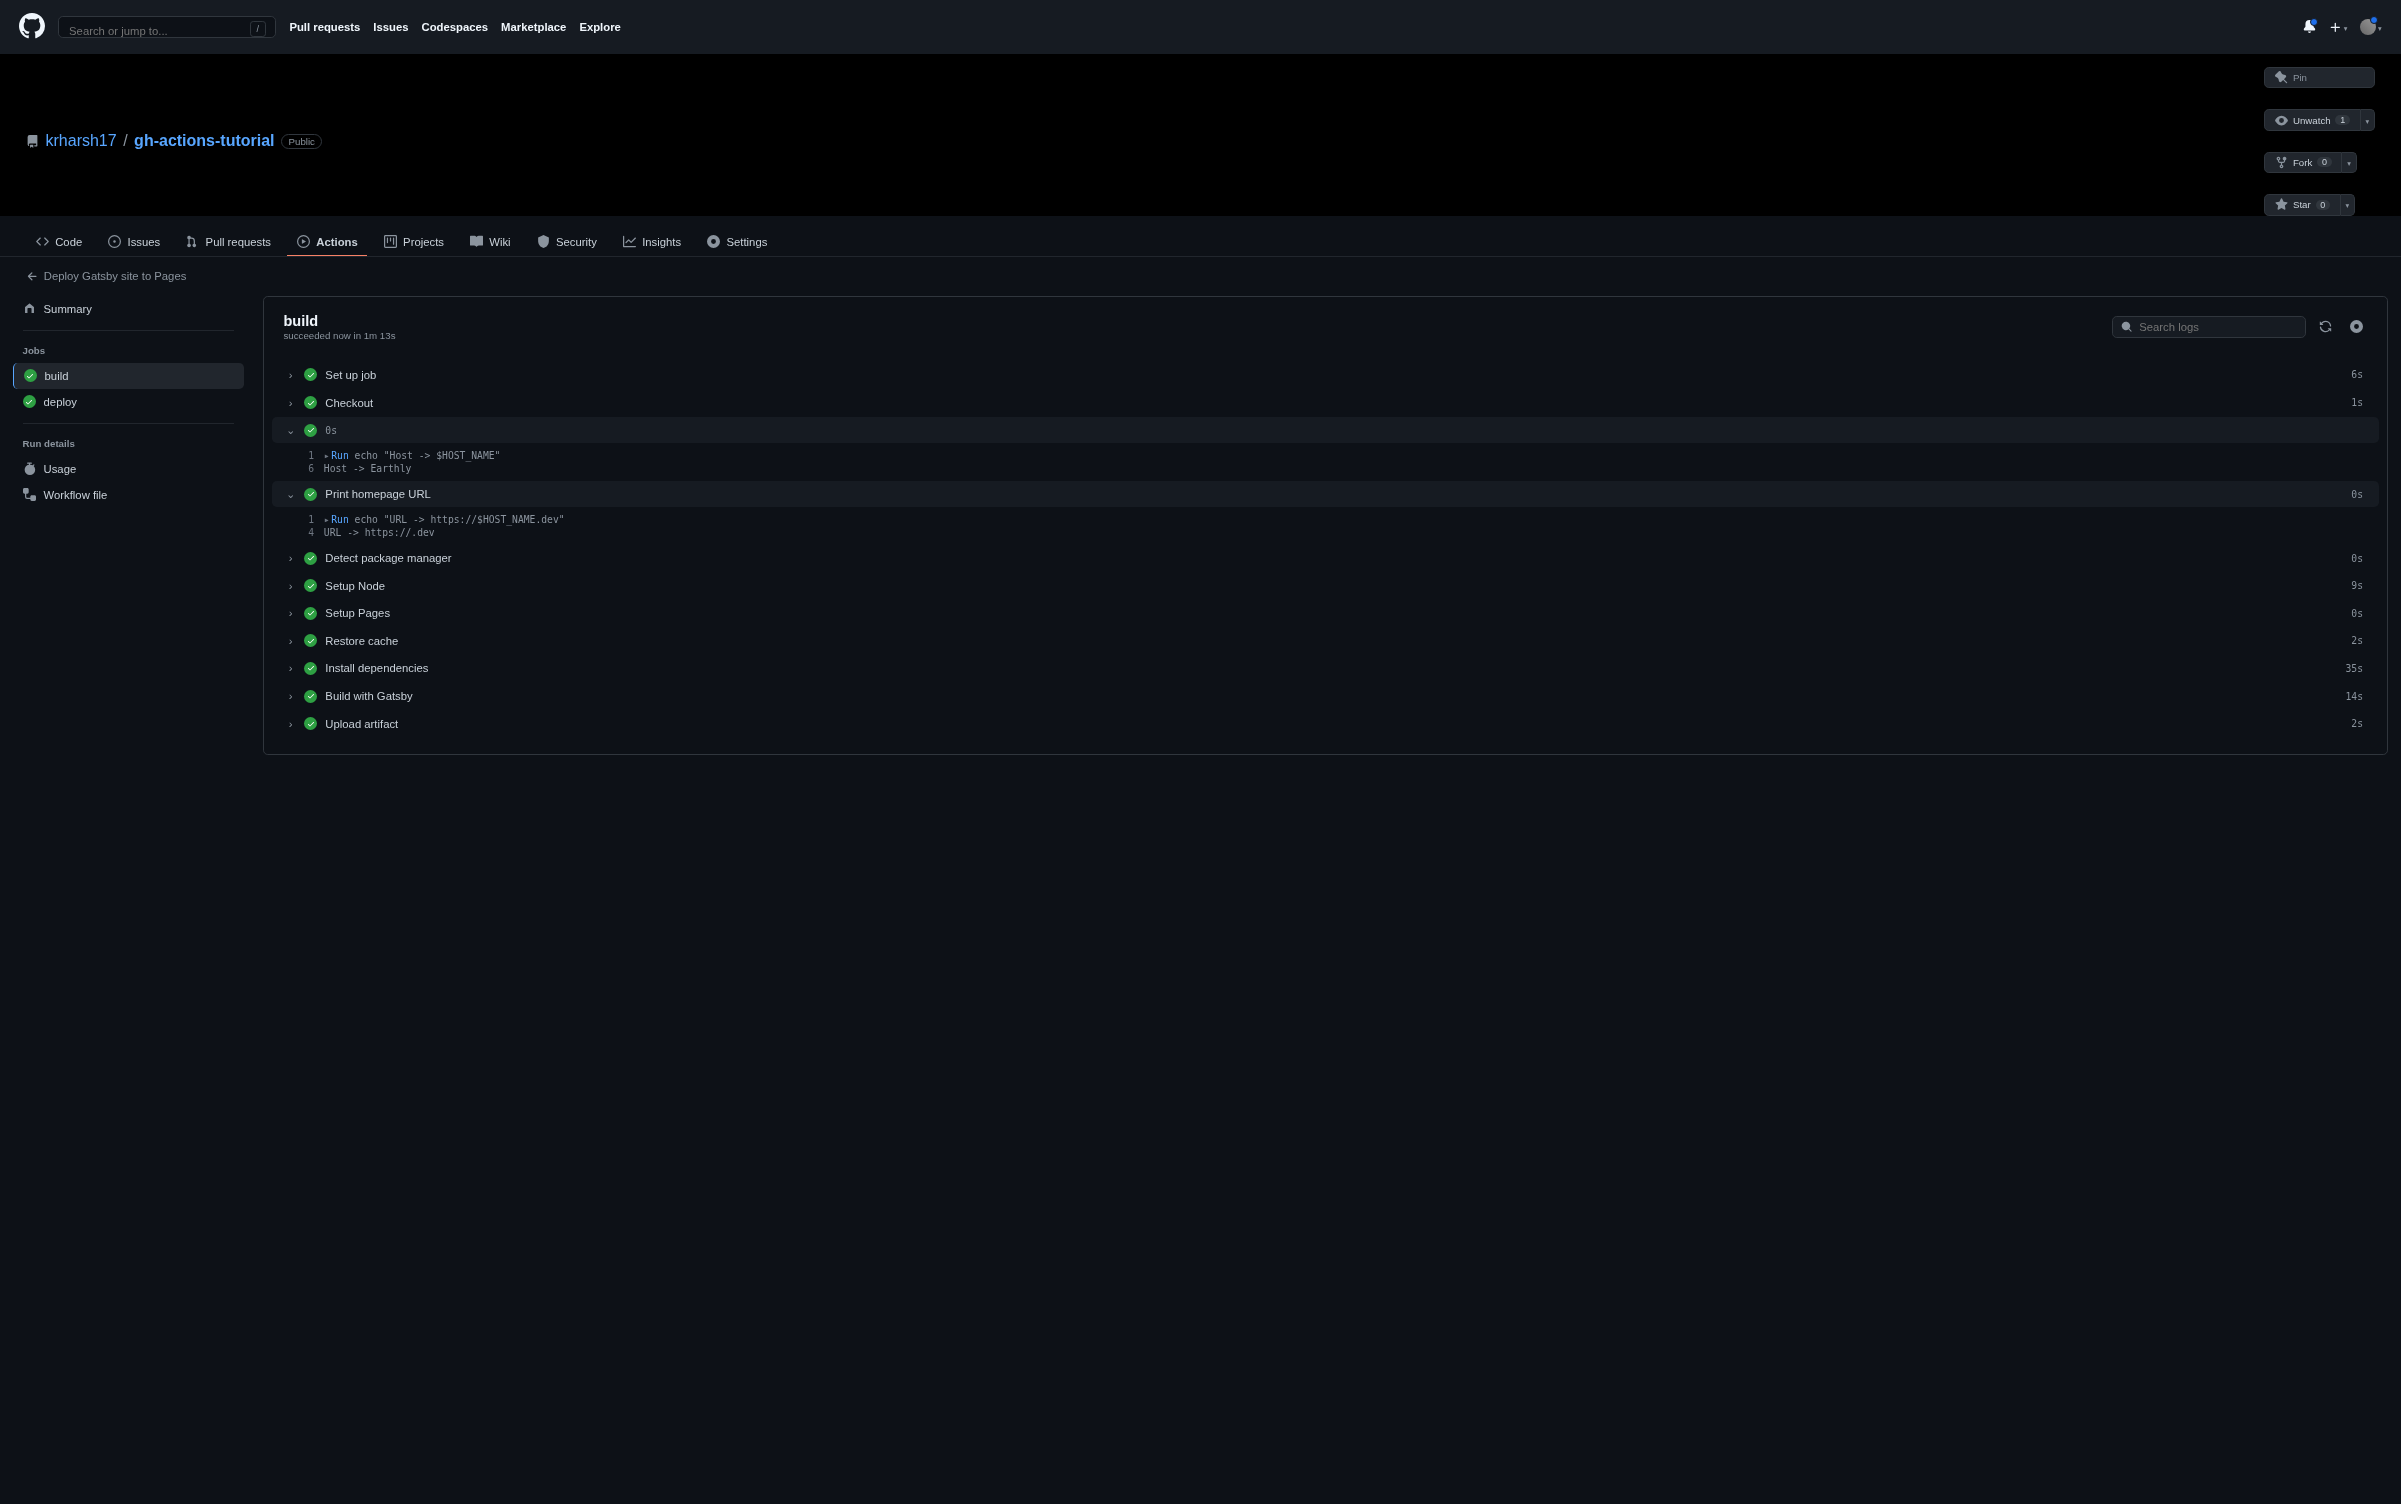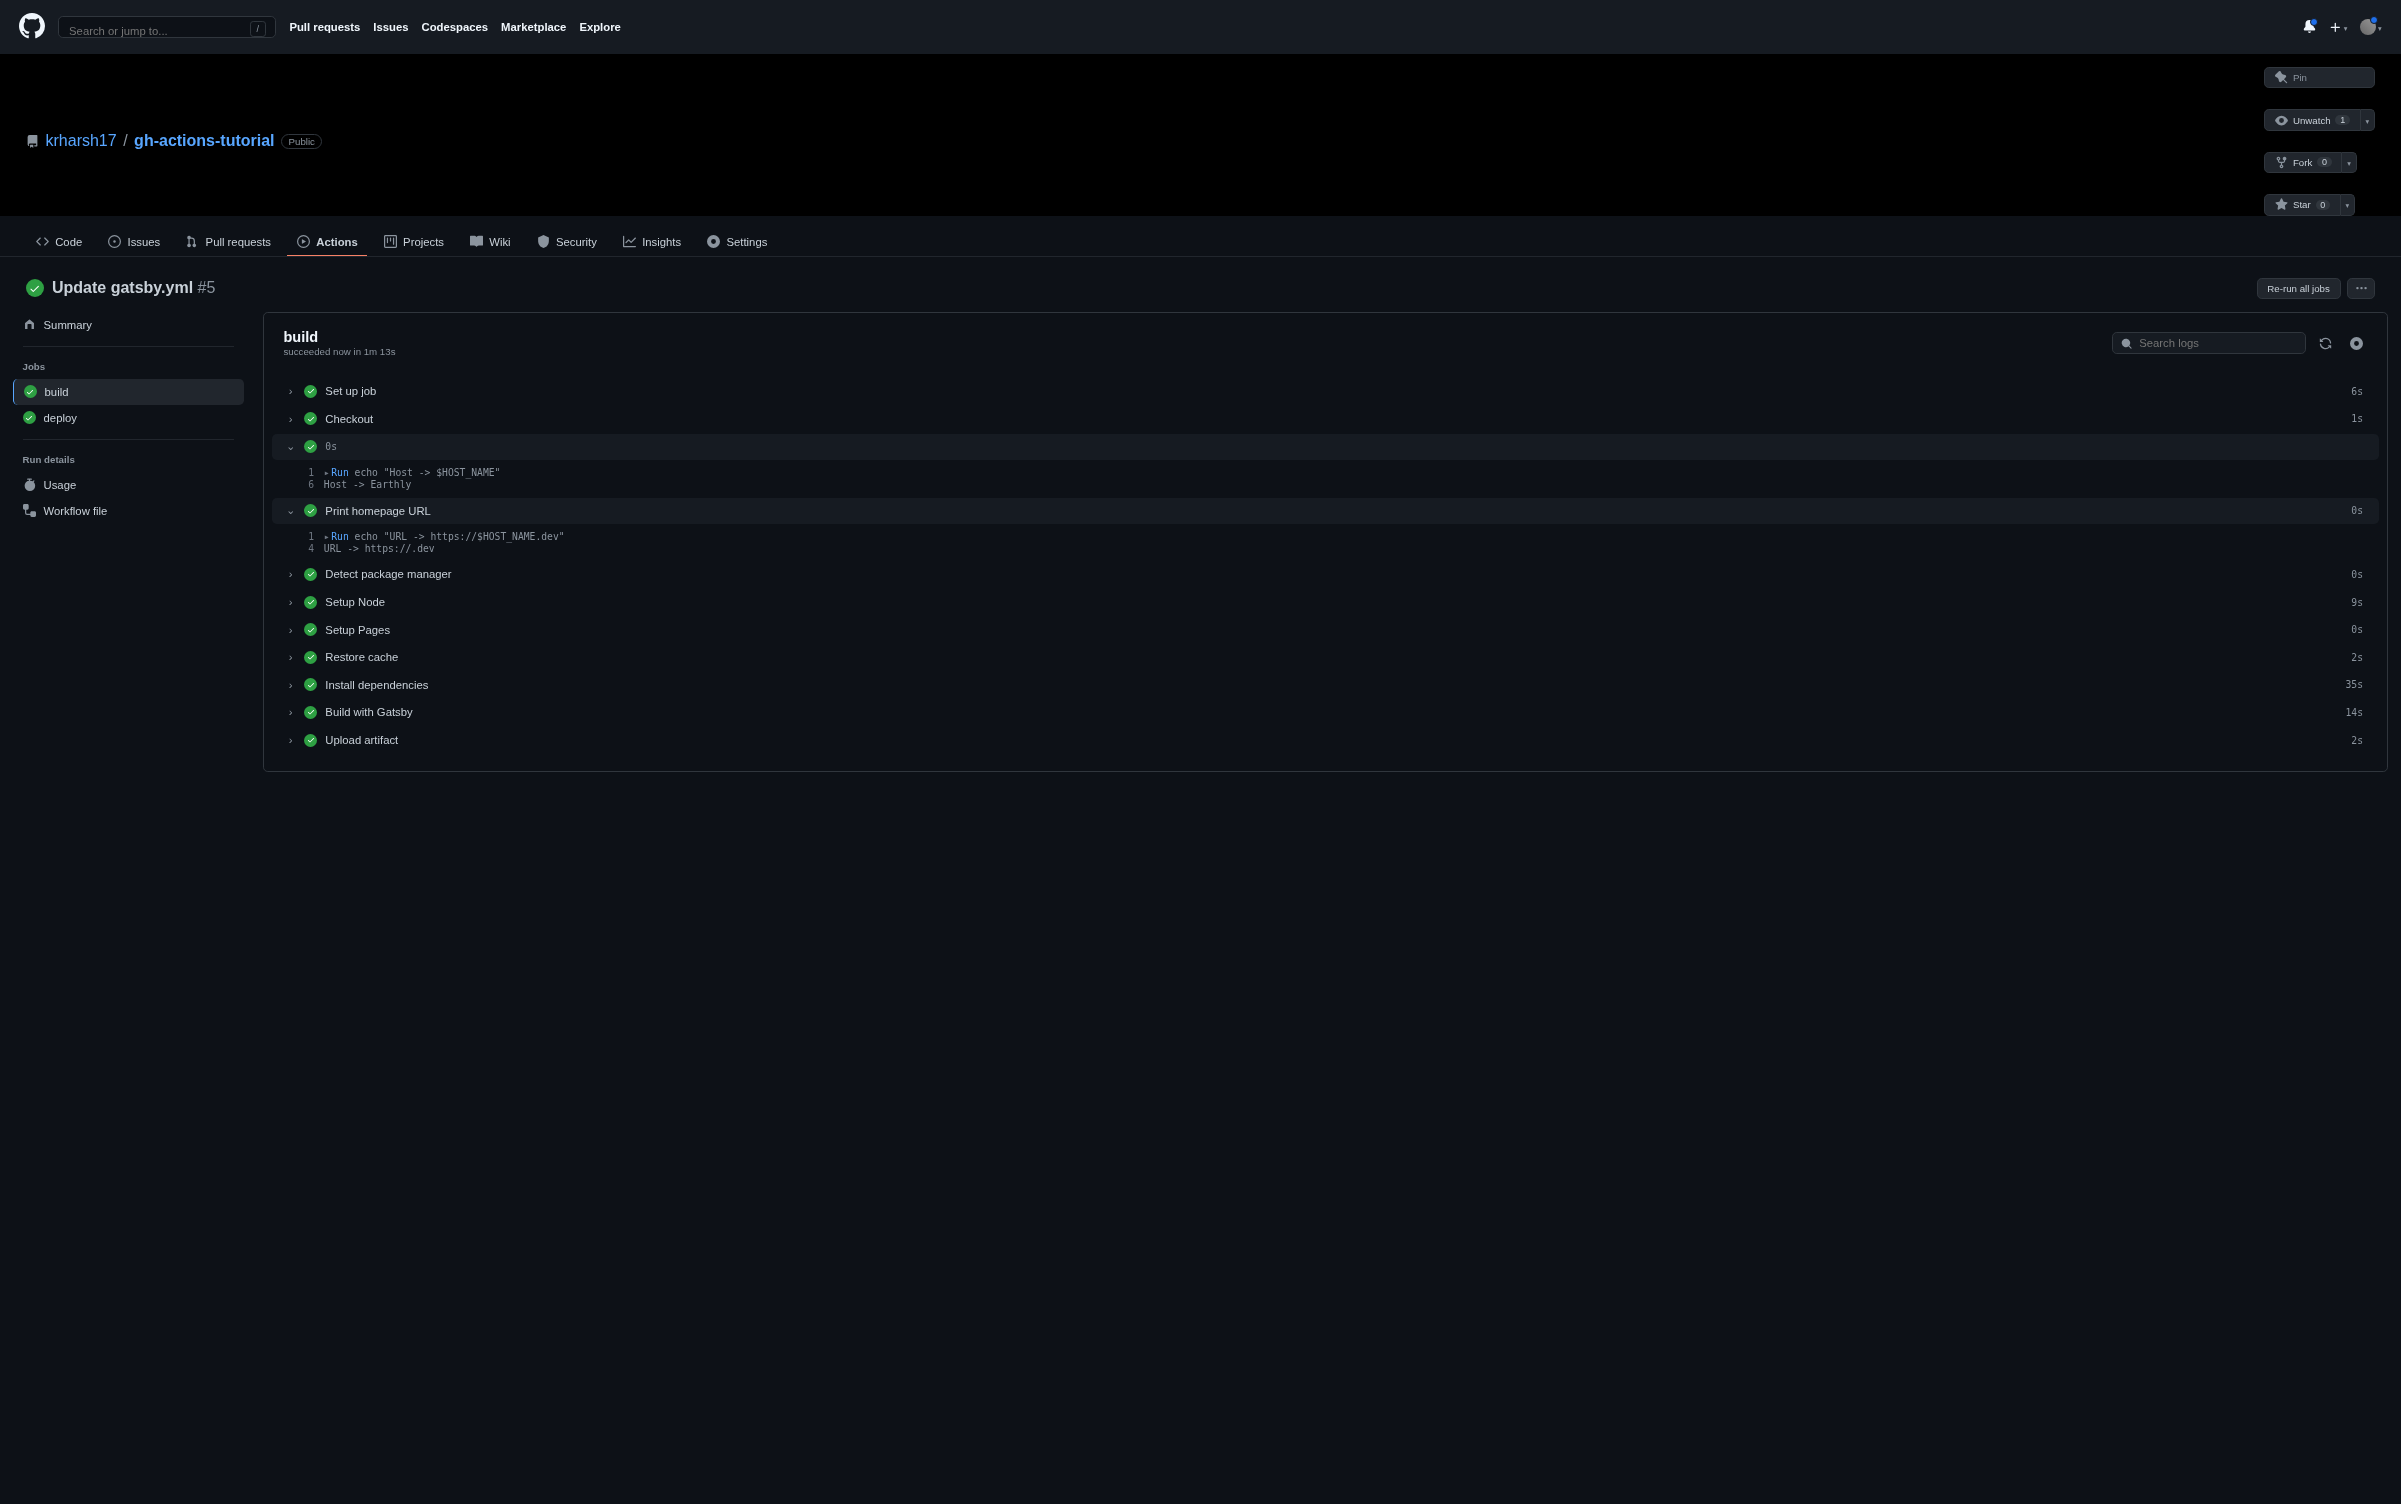--- a/index.html
+++ b/index.html
@@ -380,38 +380,25 @@
   </div>
   <div class="repo-tab">
     <svg class="octicon" viewBox="0 0 16 16">
         <path d="M8 0a8 8 0 018 8 8 8 0 01-8 8 8 8 0 010-16zm0 5a3 3 0 100 6 3 3 0 000-6z"></path>
       </svg>
     <span>Settings</span>
   </div>
 </div>
 
 <div class="workflow-header">
-  <div class="run-title-row">
-    <div class="status-circle">
-      <svg viewBox="0 0 16 16">
-          <path d="M13.78 4.22a.75.75 0 010 1.06l-7.25 7.25a.75.75 0 01-1.06 0L2.22 9.28a.75.75 0 011.06-1.06L6 10.94l6.72-6.72a.75.75 0 011.06 0z"></path>
-        </svg>
-    </div>
-    <div class="run-title">
-      <b>Update gatsby.yml</b>
-      <span class="num">#5</span>
-    </div>
-    <div class="run-actions">
-      <div class="btn">Re-run all jobs</div>
-      <div class="btn" style="padding:3.2px 6.5px">
-        <svg width="13" height="13" viewBox="0 0 16 16" fill="#8b949e">
-            <path d="M8 9a1.5 1.5 0 100-3 1.5 1.5 0 000 3zM3 9a1.5 1.5 0 100-3 1.5 1.5 0 000 3zm10 0a1.5 1.5 0 100-3 1.5 1.5 0 000 3z"></path>
-          </svg>
-      </div>
-    </div>
+  <div class="back-link">
+    <svg width="13" height="13" viewBox="0 0 16 16" fill="#8b949e">
+        <path d="M7.78 12.53a.75.75 0 01-1.06 0L2.47 8.28a.75.75 0 010-1.06l4.25-4.25a.75.75 0 011.06 1.06L4.81 7h7.44a.75.75 0 010 1.5H4.81l2.97 2.97a.75.75 0 010 1.06z"></path>
+      </svg>
+    <span>Deploy Gatsby site to Pages</span>
   </div>
 </div>
 
 <div class="main-layout">
   <div class="sidebar">
     <div class="sidebar-item">
       <svg class="octicon" viewBox="0 0 16 16" fill="#8b949e">
           <path d="M8.156 1.835a.25.25 0 00-.312 0l-5.25 4.2a.25.25 0 00-.094.196v7.019c0 .138.112.25.25.25H5.5V8.25a.75.75 0 01.75-.75h3.5a.75.75 0 01.75.75v5.25h2.75a.25.25 0 00.25-.25V6.23a.25.25 0 00-.094-.195l-5.25-4.2z"></path>
         </svg>
       <span>Summary</span>

